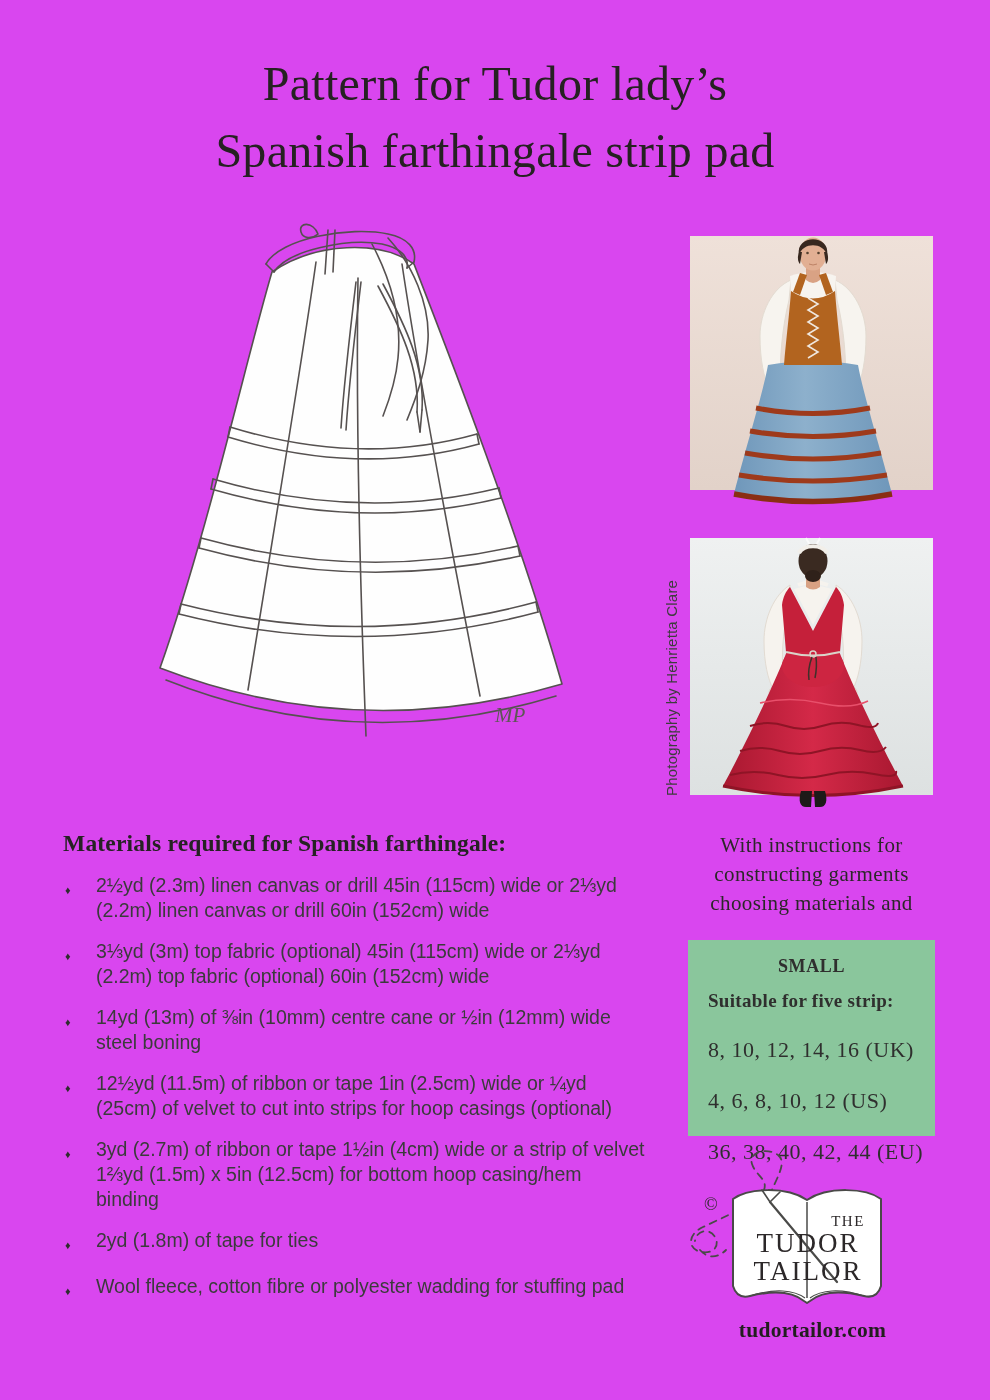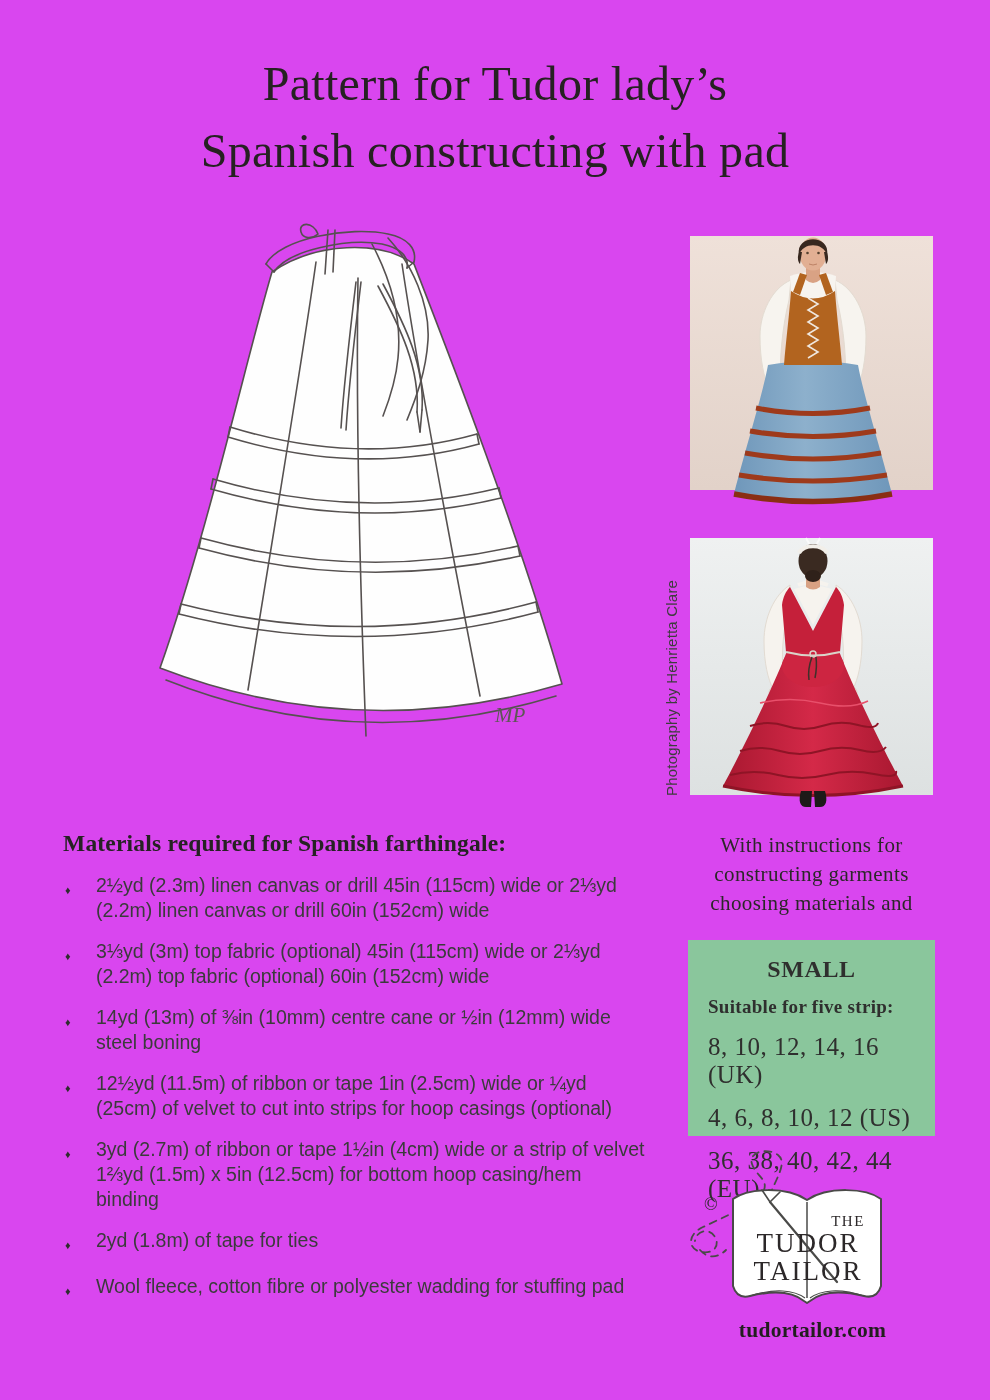--- a/index.html
+++ b/index.html
@@ -30,23 +30,23 @@
   }
   
   .instructions {
     position:absolute; left:688px; top:831px; width:247px;
     text-align:center; font-size:21px; line-height:29px; color:#2b2728; letter-spacing:0.4px;
   }
   .size-box {
     position:absolute; left:688px; top:940px; width:247px; height:196px;
     background:#8ac69c; color:#2f2f2e;
   }
-  .size-title { text-align:center; padding-top:16px; font-size:24px; font-weight:bold; letter-spacing:0.6px; }
+  .size-title { text-align:center; padding-top:16px; font-size:18px; font-weight:bold; letter-spacing:0.6px; }
   .size-sub { margin:13px 0 0 20px; font-size:19px; font-weight:bold; letter-spacing:0.3px; }
-  .size-line { margin:15px 0 0 20px; font-size:25px; letter-spacing:0.5px; }
+  .size-line { margin:25px 0 0 20px; font-size:22px; letter-spacing:0.5px; }
   
   .logo { position:absolute; left:690px; top:1146px; width:245px; }
   .logo svg { width:245px; height:174px; display:block; }
   .logo-text { font-family:"Liberation Serif","DejaVu Serif",serif; fill:#2c2829; }
   .website {
     text-align:center; font-size:21.5px; font-weight:bold; color:#221e1f; margin-top:-2px; letter-spacing:0.3px;
   }
   
   .materials { position:absolute; left:63px; top:830px; width:582px; }
   .materials h2 {
@@ -61,21 +61,21 @@
   .bullet { flex:none; width:31px; font-size:11px; padding-top:5px; padding-left:2px; color:#2e2e2e; }
   .btext { flex:1; }
 </style>
 </head>
 <body>
 
 <div class="page">
 
   <header class="title">
     <div>Pattern for Tudor lady’s</div>
-    <div>Spanish constructing with pad</div>
+    <div>Spanish farthingale strip pad</div>
   </header>
 
   <figure class="line-drawing">
     <svg viewBox="0 0 520 592" fill="none" stroke="#565150" stroke-width="1.6" stroke-linecap="round" stroke-linejoin="round">
       <g>
         <path d="M152,50 C128,130 88,310 40,446 Q238,522 442,462 C398,310 332,140 294,42 C260,18 196,20 152,50 Z" fill="#fefefe"></path>
         <path d="M46,458 Q238,534 436,474"></path>
       </g>
       <g>
         <path d="M110,205 Q240,245 357,212"></path>

